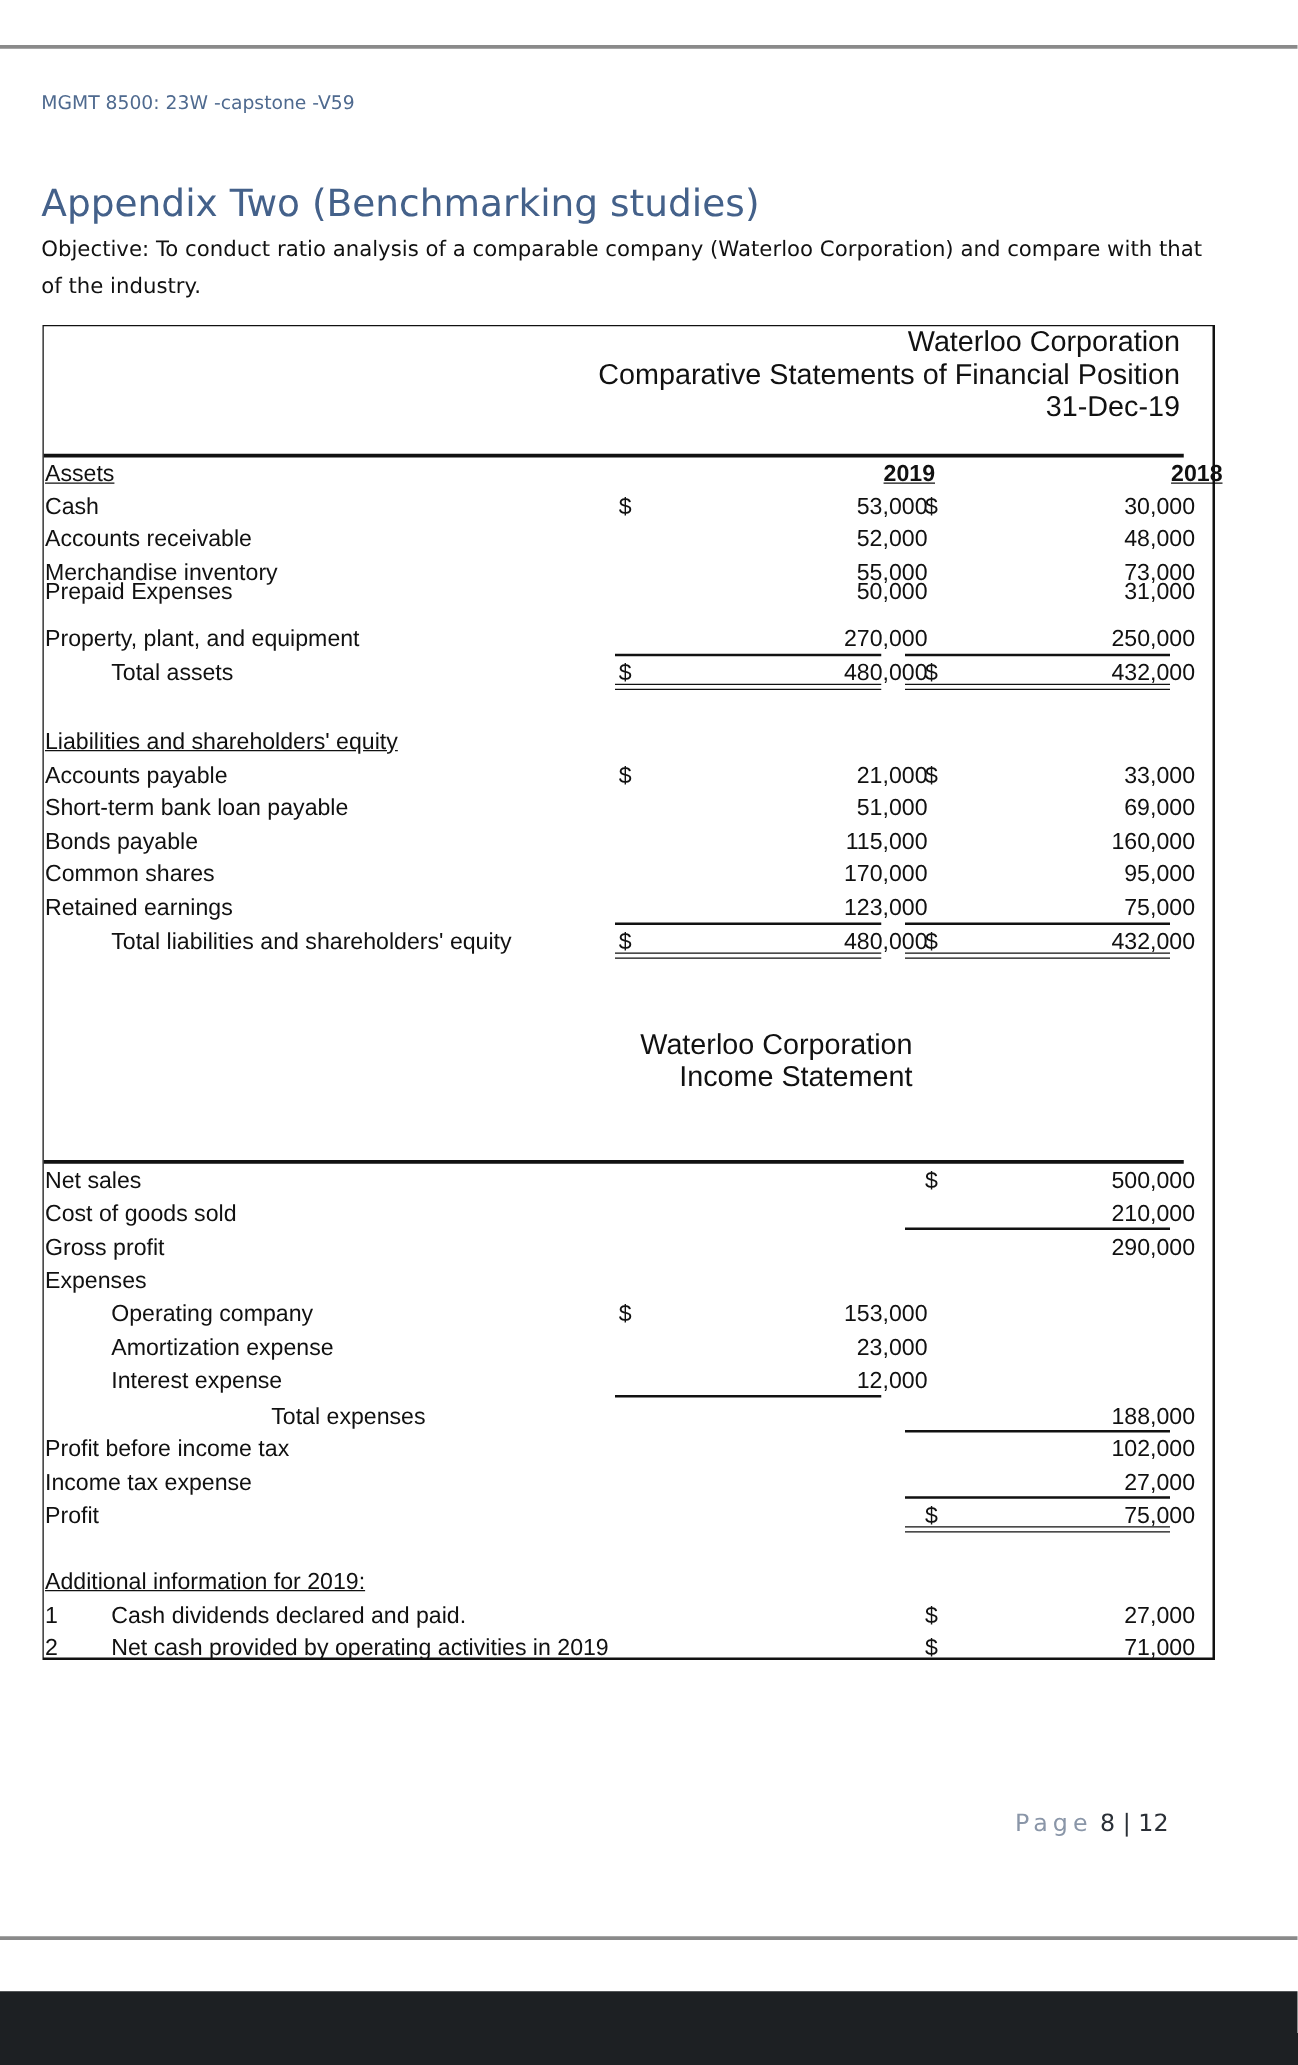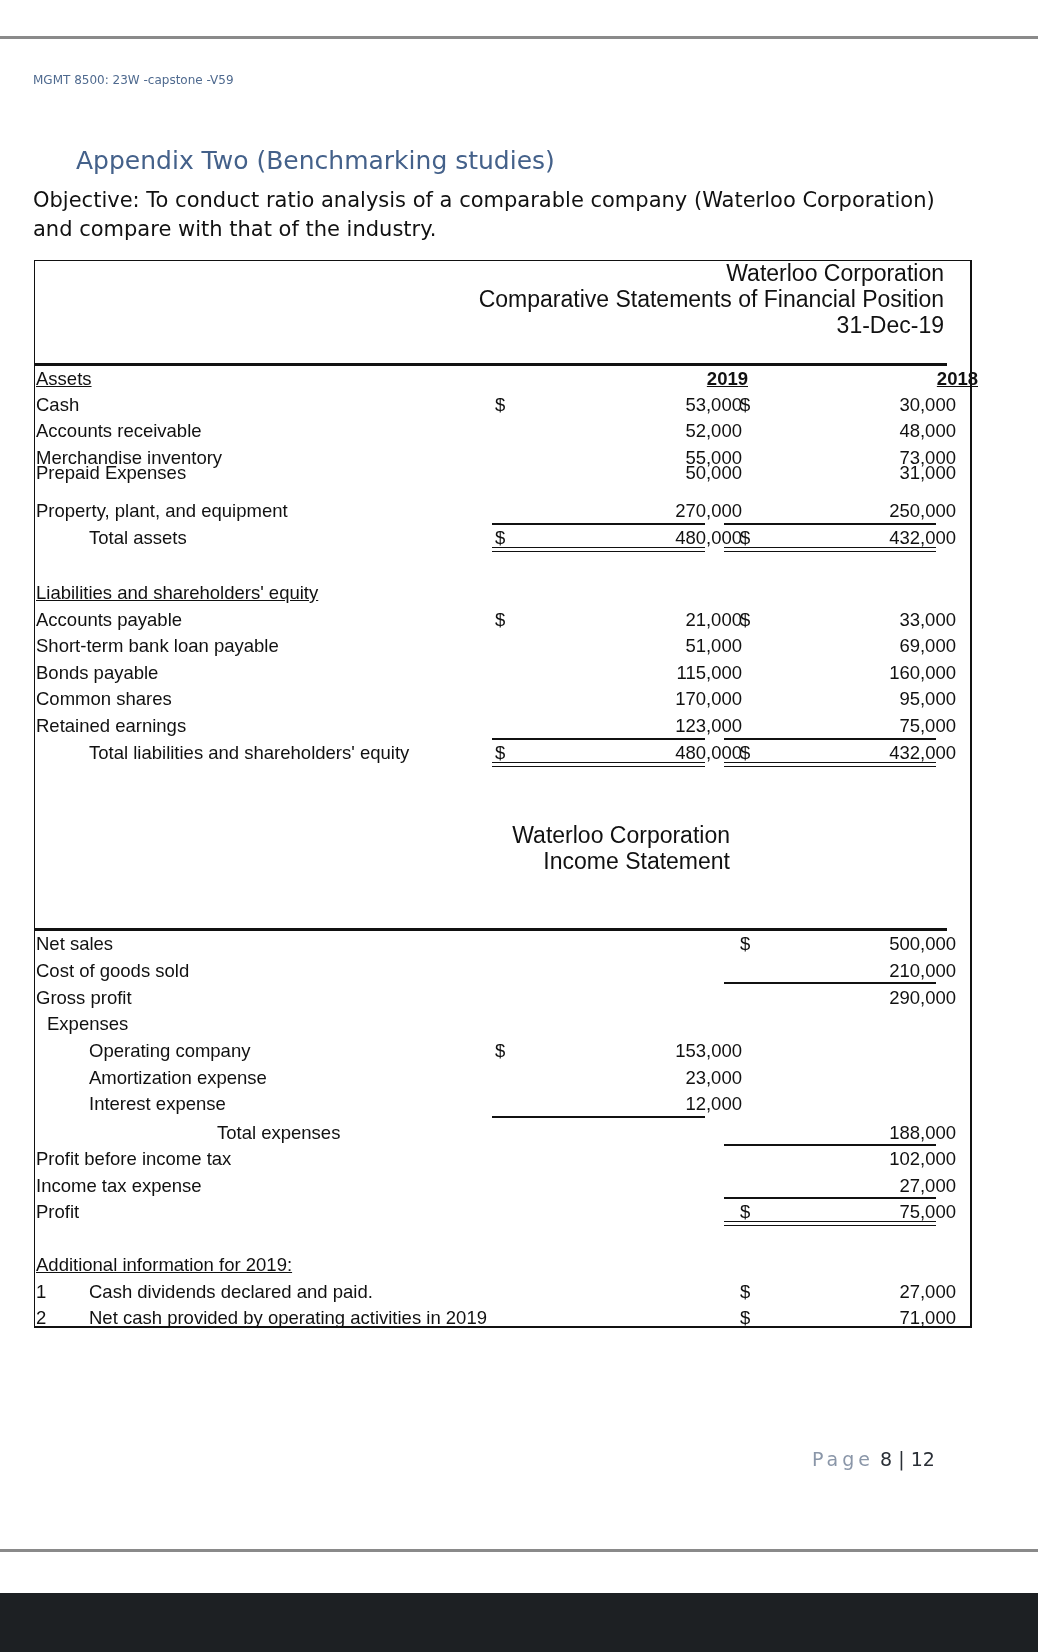--- a/index.html
+++ b/index.html
@@ -1,23 +1,23 @@
 <!DOCTYPE html>
 <html><head>
 <meta charset="utf-8">
 <style>
   html, body { margin:0; padding:0; background:#ffffff; }
   body { width:1038px; height:1652px; position:relative; overflow:hidden; font-family:"Liberation Sans", sans-serif; color:#111; }
   .abs { position:absolute; }
   .rule-top { left:0; top:36px; width:1038px; height:3px; background:#8a8a8a; }
   .rule-bottom { left:0; top:1549px; width:1038px; height:3px; background:#8a8a8a; }
   .darkbar { left:0; top:1593px; width:1038px; height:59px; background:#1d2023; }
-  .doc-header { left:33px; top:73px; font-family:"DejaVu Sans", sans-serif; font-size:12px; color:#4f6a8f; }
-  .appendix-title { left:33px; top:146px; font-family:"DejaVu Sans", sans-serif; font-size:25px; color:#44618a;margin-left:43px; }
-  .objective { left:33px; top:186px; width:940px; font-family:"DejaVu Sans", sans-serif; font-size:21px; line-height:29px; color:#111; }
+  .doc-header { left:33px; top:73px; font-family:"DejaVu Sans", sans-serif; font-size:15px; color:#4f6a8f; }
+  .appendix-title { left:33px; top:146px; font-family:"DejaVu Sans", sans-serif; font-size:30px; color:#44618a; }
+  .objective { left:33px; top:186px; width:940px; font-family:"DejaVu Sans", sans-serif; font-size:17px; line-height:29px; color:#111; }
 
   .box { left:34px; top:260px; width:938px; height:1068px; border-left:1.5px solid #111; border-right:2px solid #111; border-top:1.5px solid #111; border-bottom:2px solid #111; box-sizing:border-box; }
 
   .title-block { text-align:right; font-size:23px; line-height:26px; }
   .thick-line { height:3px; background:#111; }
 
   .row { position:absolute; left:36px; height:26px; font-size:18.5px; line-height:26px; white-space:nowrap; }
   .lbl { position:absolute; left:0; }
   .ind1 { left:53px; }
   .ind2 { left:181px; }
@@ -212,21 +212,21 @@
       <span class="num">210,000</span>
     </div>
 </div>
 <div class="sl" style="left:724px; top:982px; width:212px;"></div>
 <div class="row" style="top:985px; width:910px;">
   <span class="lbl">Gross profit</span>
   <div class="c2">
       <span class="num">290,000</span>
     </div>
 </div>
-<div class="row" style="top:1011px; width:910px;margin-left:11px;">
+<div class="row" style="top:1011px; width:910px;">
   <span class="lbl">Expenses</span>
 </div>
 <div class="row" style="top:1038px; width:910px;">
   <span class="lbl ind1">Operating company</span>
   <div class="c1">
       <span class="dl">$</span>
       <span class="num">153,000</span>
     </div>
 </div>
 <div class="row" style="top:1065px; width:910px;">

